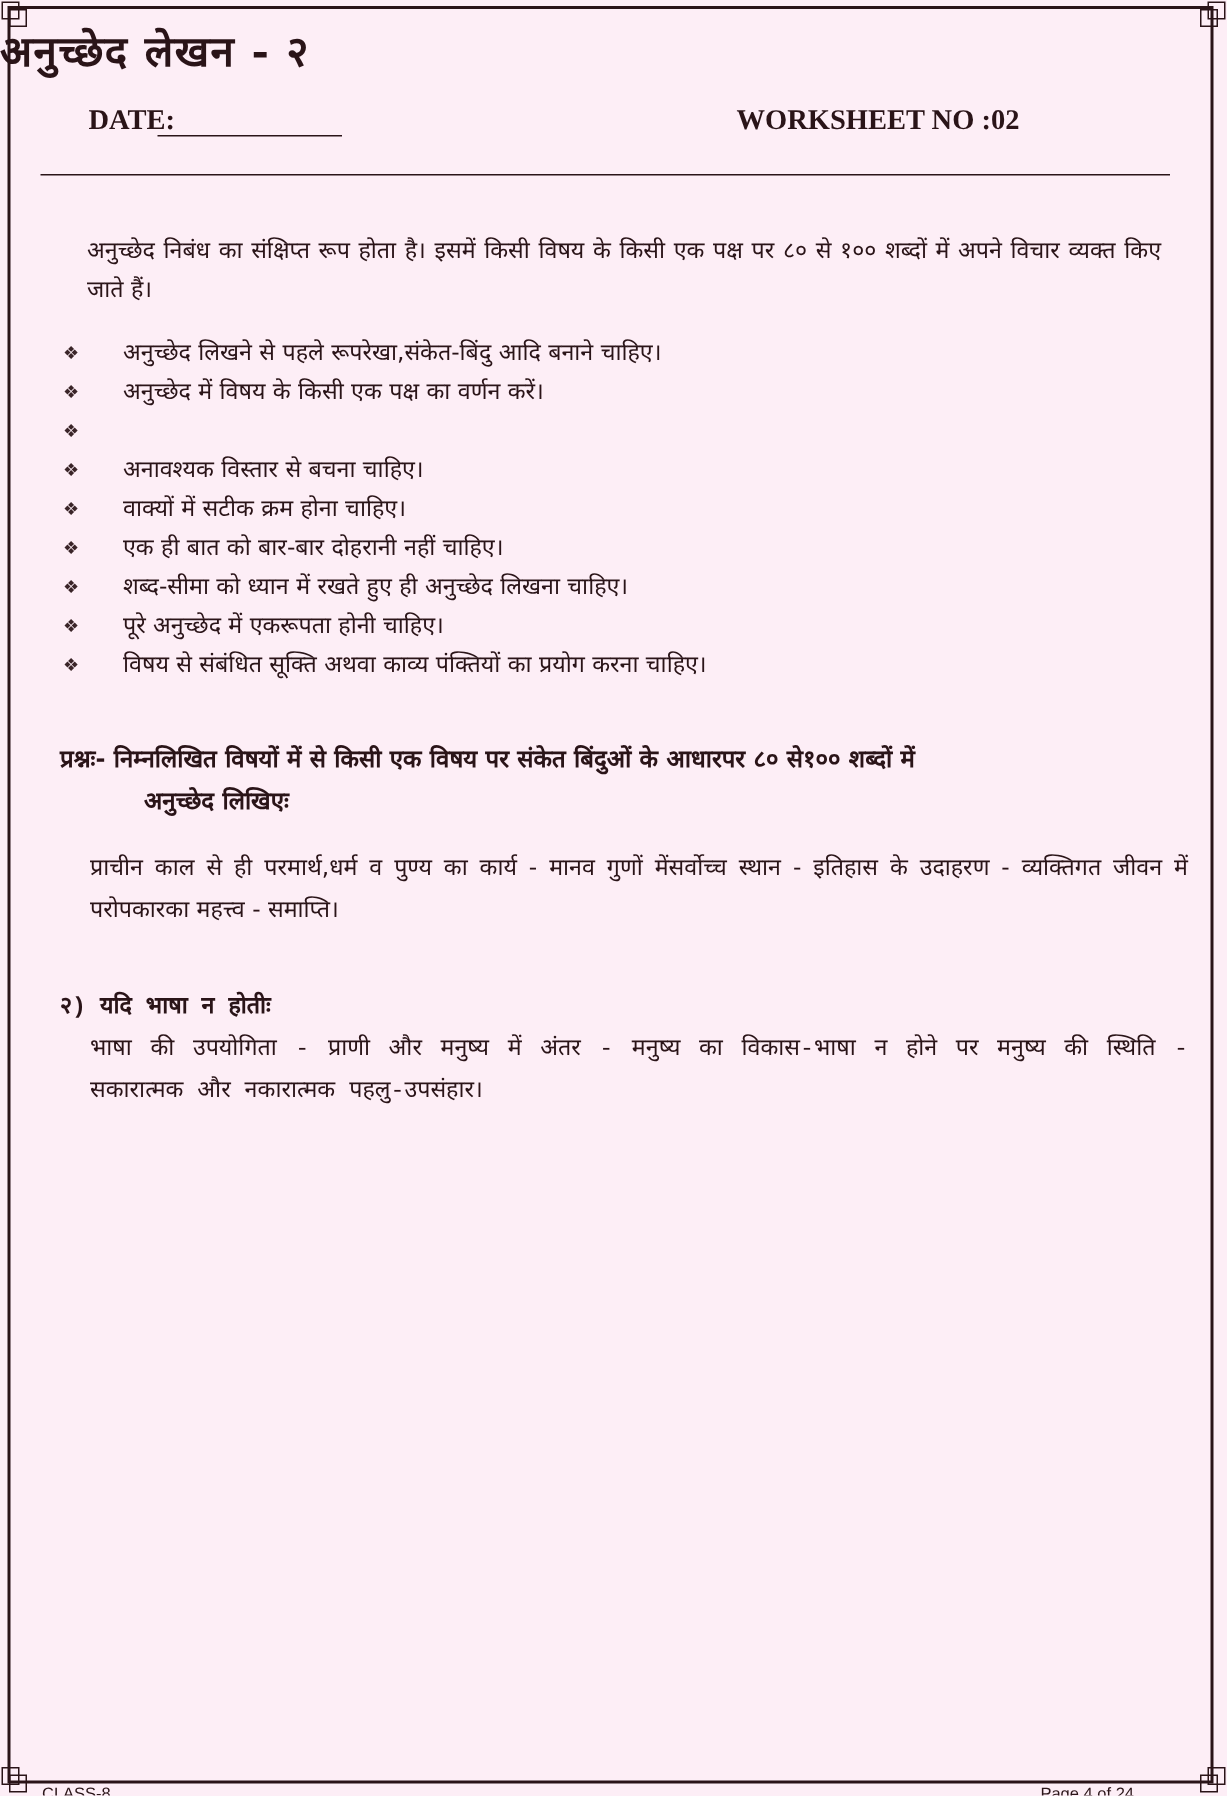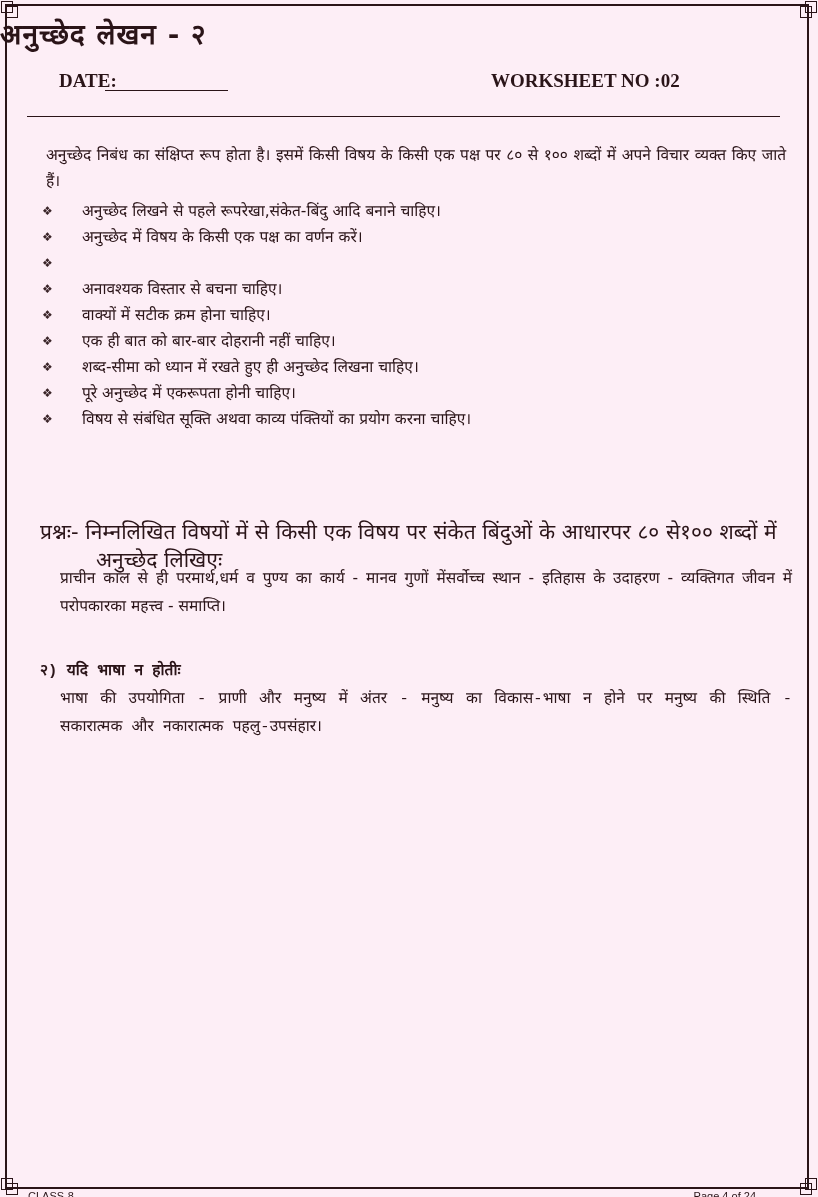--- a/index.html
+++ b/index.html
@@ -88,21 +88,21 @@
       position: absolute;
       left: 42px;
       top: 138px;
       width: 748px;
       font-family: "DejaVu Sans", sans-serif;
       font-size: 15.5px;
       line-height: 26px;
     }
     .intro {
       text-align: justify;
-      margin: 4px;
+      margin: 16px;
     }
     .rules {
       list-style: none;
       padding: 0;
       margin: 0;
     }
     .rules li {
       position: relative;
       padding-left: 40px;
       height: 26px;
@@ -110,25 +110,25 @@
     .bullet {
       position: absolute;
       left: 0;
       top: 0;
       font-size: 12px;
       color: #3a2428;
     }
     .question {
       position: absolute;
       left: 40px;
-      top: 518px;
+      top: 492px;
       width: 750px;
-      font-size: 21px;
+      font-size: 16px;
       line-height: 28px;
-      font-weight: normal;
+      font-weight: bold;
     }
     .question .q-label {
       display: inline;
     }
     .question .q-second {
       padding-left: 56px;
     }
     .topic {
       position: absolute;
       left: 40px;

